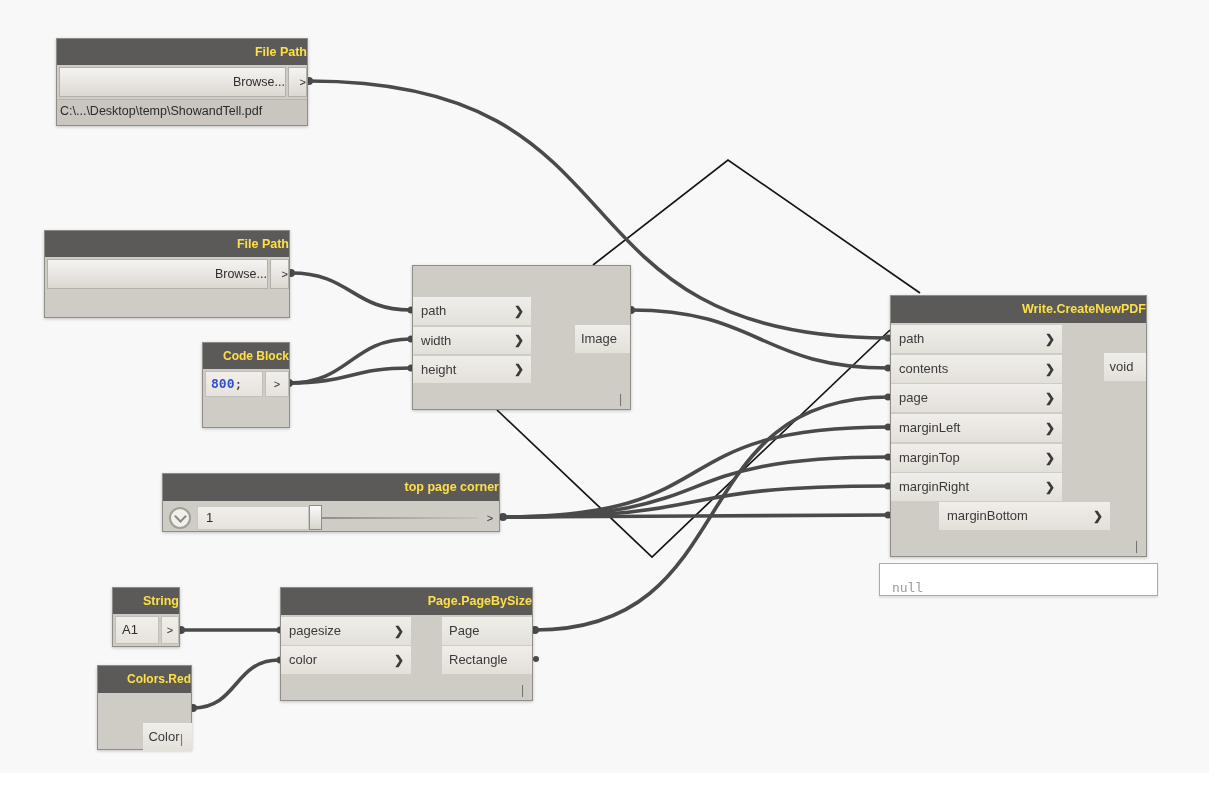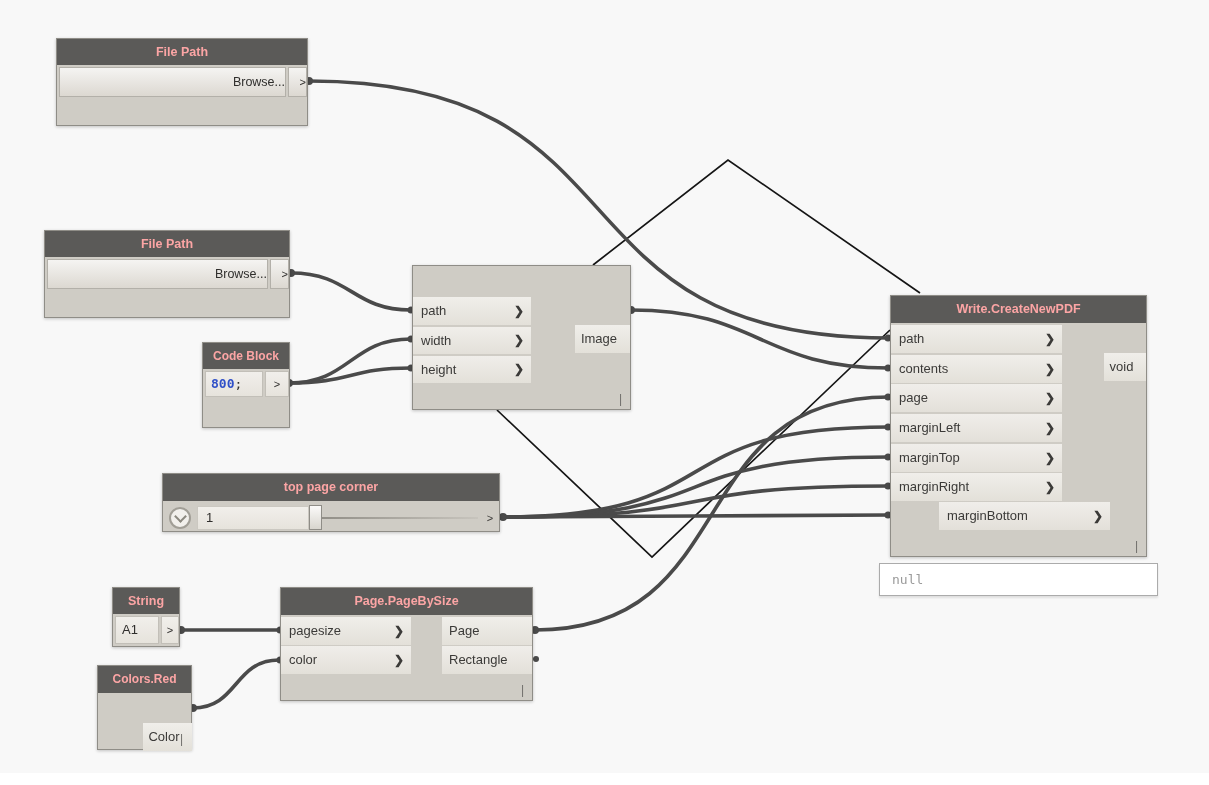--- a/index.html
+++ b/index.html
@@ -1,35 +1,35 @@
 <!DOCTYPE html>
 <html><head>
 <meta charset="utf-8">
 <style>
   html,body{margin:0;padding:0;}
   body{font-family:"Liberation Sans",sans-serif;background:#f8f8f8;}
   #canvas{position:relative;width:1209px;height:785px;background:#f8f8f8;overflow:hidden;}
   #wires{position:absolute;left:0;top:0;z-index:1;}
   .node{position:absolute;z-index:2;background:#cfccc5;border:1px solid #8f8d87;box-shadow:0 1px 3px rgba(0,0,0,.22);box-sizing:border-box;}
-  .hdr{position:absolute;left:0;right:0;top:0;background:#5b5a58;color:#fca5a5;font-weight:bold;font-size:12.5px;text-align:center;line-height:26px;height:26px;white-space:nowrap;overflow:hidden;}
+  .hdr{position:absolute;left:0;right:0;top:0;background:#5b5a58;color:#fde047;font-weight:bold;font-size:12.5px;text-align:right;line-height:26px;height:26px;white-space:nowrap;overflow:hidden;}
   .strip{position:absolute;background:linear-gradient(180deg,#f0eeea,#e3e0d9);color:#3b3a38;font-size:13px;line-height:28px;white-space:nowrap;box-sizing:border-box;}
   .in-strip{padding-left:8px;}
   .chev{position:absolute;right:7px;top:0;font-weight:bold;font-size:12px;color:#3b3a38;}
   .out-right{text-align:center;padding-right:7px;margin-top:28px;}
   .out-left{padding-left:7px;}
   .btn{position:absolute;background:linear-gradient(180deg,#f5f4f2,#dcd8d1);border:1px solid #b3b0a9;box-sizing:border-box;text-align:right;font-size:12.5px;color:#2f2e2c;}
   .valrow{position:absolute;background:#cac6bf;border-top:1px solid #b8b5ae;color:#2c2b29;font-size:12.5px;white-space:nowrap;overflow:hidden;box-sizing:border-box;padding:4px 3px 0 3px;}
   .lacing{position:absolute;right:8px;bottom:4px;color:#6f6e6a;font-size:12px;line-height:12px;}
   .mono{font-family:"DejaVu Sans Mono",monospace;}
   .cell{position:absolute;background:linear-gradient(180deg,#f1efeb,#e6e3dc);border:1px solid #c2bfb8;box-sizing:border-box;font-size:13px;color:#2f2e2c;}
   .circle-btn{position:absolute;width:22px;height:22px;border-radius:50%;background:#f2f0ec;border:2px solid #a19e96;box-sizing:border-box;display:flex;align-items:center;justify-content:center;}
   .chev-down{width:7px;height:7px;border-right:2px solid #8b887f;border-bottom:2px solid #8b887f;transform:rotate(45deg);margin-top:-4px;}
   .track{position:absolute;height:2px;background:linear-gradient(90deg,#8f8c85,#c7c4bd);}
   .thumb{position:absolute;width:13px;height:25px;background:linear-gradient(180deg,#fbfaf9,#d8d5ce);border:1px solid #8f8d87;box-sizing:border-box;}
-  .preview{position:absolute;background:#ffffff;border:1px solid #ababab;box-shadow:0 2px 2px rgba(0,0,0,.10);box-sizing:border-box;color:#9b9b9b;font-size:13px;display:flex;align-items:center;padding-left:12px;z-index:2;}
+  .preview{position:absolute;background:#ffffff;border:1px solid #ababab;box-shadow:0 2px 2px rgba(0,0,0,.10);box-sizing:border-box;color:#9b9b9b;font-size:13px;display:flex;align-items:flex-end;padding-left:12px;z-index:2;}
   .code-num{color:#3050c8;font-weight:bold;}
   .code-suffix{color:#2f2e2c;}
   .bottom-strip{position:absolute;left:0;bottom:0;width:100%;height:12px;background:#ffffff;z-index:3;}
 </style>
 </head>
 <body>
 
 <div id="canvas">
 
   <svg id="wires" width="1209" height="785" viewBox="0 0 1209 785">
@@ -78,20 +78,23 @@
   </svg>
 
   <div class="node" style="left:56px;top:38px;width:252px;height:88px;">
     <div class="hdr">File Path</div>
     <div class="btn" style="left:2px;top:28px;width:227px;height:30px;line-height:28px;">
       <span>Browse...</span>
     </div>
     <div class="btn" style="left:231px;top:28px;width:19px;height:30px;line-height:28px;font-size:11px;">
       <span>&gt;</span>
     </div>
+    <div class="valrow" style="left:0;top:60px;width:250px;height:26px;">
+      <span>C:\...\Desktop\temp\ShowandTell.pdf</span>
+    </div>
   </div>
 
   <div class="node" style="left:44px;top:230px;width:246px;height:88px;">
     <div class="hdr">File Path</div>
     <div class="btn" style="left:2px;top:28px;width:221px;height:30px;line-height:28px;">
       <span>Browse...</span>
     </div>
     <div class="btn" style="left:225px;top:28px;width:19px;height:30px;line-height:28px;font-size:11px;">
       <span>&gt;</span>
     </div>

